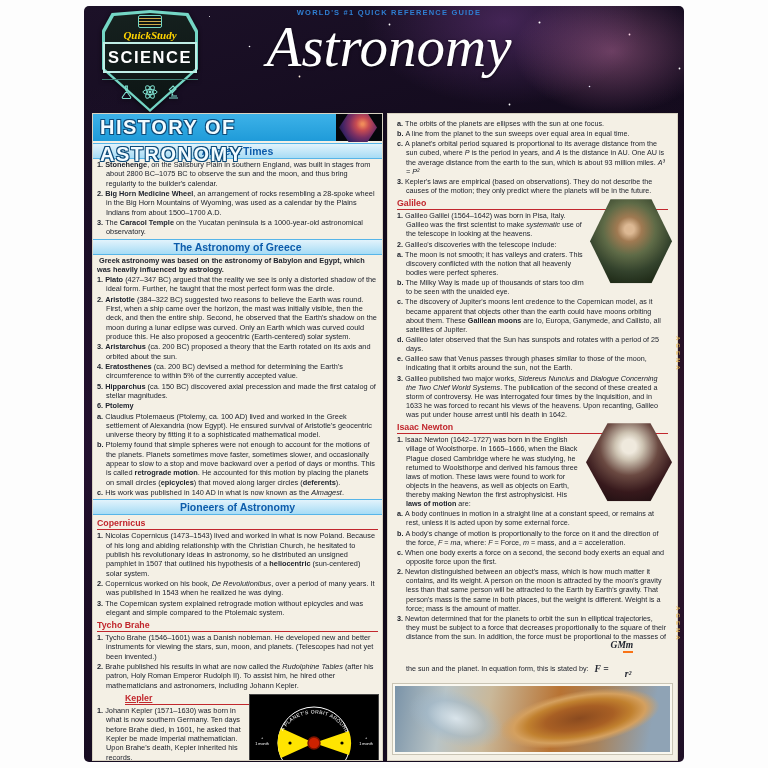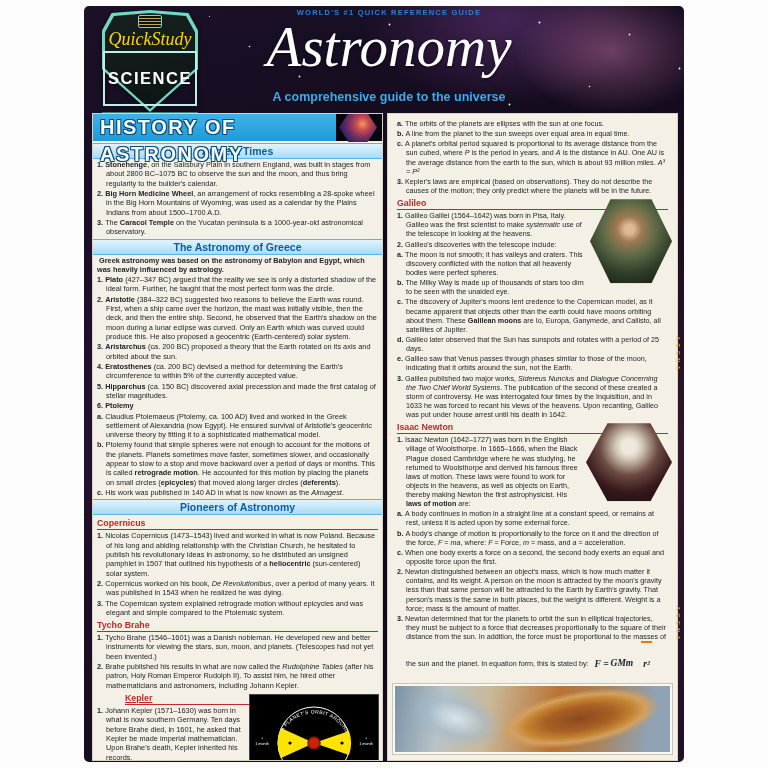--- a/index.html
+++ b/index.html
@@ -23,22 +23,22 @@
     font-size:57px;color:#fff;line-height:1;text-shadow:0 1px 3px rgba(0,0,0,.6);font-style:italic;}
   .subtitle{position:absolute;left:0;right:0;top:84px;text-align:center;font-size:12.5px;font-weight:bold;color:#3fa9ea;}
   
   .badge{position:absolute;left:13px;top:4px;width:96px;height:102px;filter:drop-shadow(0 1px 2px rgba(0,0,0,.7));}
   .badge .shell{position:absolute;inset:0;clip-path:polygon(10% 3%,50% 0,90% 3%,100% 20%,100% 58%,50% 100%,0 58%,0 20%);background:#74d6c5;}
   .badge .inner{position:absolute;inset:3px;clip-path:polygon(10% 3%,50% 0,90% 3%,100% 20%,100% 58%,50% 100%,0 58%,0 20%);
     background:linear-gradient(170deg,#16211f,#0c1413);}
   .badge .content{position:absolute;inset:0;text-align:center;}
   .crest{width:22px;height:11px;margin:5px auto 1px;border:1px solid #74d6c5;border-radius:2px;
     background:repeating-linear-gradient(#0c1413 0 2px,#caa84a 2px 3px);}
-  .qs-name{font-size:18px;font-weight:normal;font-style:italic;color:#ffd400;font-family:"Liberation Serif","DejaVu Serif",serif;}
-  .qs-science{display:inline-block;margin-top:1px;padding:16px 3px;border:2px solid #bfeee6;font-size:16.5px;
+  .qs-name{font-size:11px;font-weight:bold;font-style:italic;color:#ffd400;font-family:"Liberation Serif","DejaVu Serif",serif;}
+  .qs-science{display:inline-block;margin-top:1px;padding:4px 3px;border:2px solid #bfeee6;font-size:16.5px;
     font-weight:900;letter-spacing:1.5px;color:#fff;}
   .badge .icons{display:flex;justify-content:center;gap:9px;margin-top:6px;border-top:1px solid #3f7d73;padding-top:5px;}
   .badge .icons svg{display:block;}
   
   .col{position:absolute;top:108px;height:646px;background:#f4f0e5;box-shadow:0 0 0 1px #d9d3c2;overflow:hidden;}
   .col.left{left:9px;width:289px;}
   .col.right{left:304px;width:289px;display:flex;flex-direction:column;padding:4px 5px 6px;box-sizing:border-box;}
   .rtext{flex:1;overflow:hidden;}
   
   .banner{position:relative;height:27px;background:linear-gradient(#3db2e8,#1f9bd9);margin-bottom:2px;}
@@ -59,21 +59,21 @@
   .list{padding:0 4px;}
   .li{font-size:7.35px;line-height:1.27;color:#20242e;padding-left:9px;text-indent:-9px;margin:1px 0;}
   .col.right .li{font-size:7.2px;}
   .li .mk{font-weight:bold;padding-right:2px;}
   .li.ind{}
   .li.intro{padding-left:0;text-indent:0;font-weight:bold;}
   .b{font-weight:bold;}
   .i{font-style:italic;}
   .frac{display:inline-flex;align-items:center;vertical-align:middle;font-family:"Liberation Serif","DejaVu Serif",serif;
     font-size:9.5px;font-weight:bold;text-indent:0;margin-left:4px;}
-  .frac .stack{display:inline-flex;flex-direction:row;align-items:center;line-height:1.05;margin-left:2px;gap:8px;}
+  .frac .stack{display:inline-flex;flex-direction:column;align-items:flex-end;line-height:1.05;margin-left:2px;}
   .frac .den{border-top:2px solid #f97316;padding:17px 2px;}
   
   .kgroup{margin-top:1px;}
   .kdiag{float:right;width:128px;height:96px;margin:2px 4px 2px 4px;background:#000;
     box-shadow:0 0 0 1px #444;}
   
   .portrait{float:right;filter:drop-shadow(0 0 1.5px rgba(0,0,0,.6));margin:1px 0 2px 4px;}
   .pg{width:82px;height:84px;clip-path:polygon(25% 0,75% 0,100% 50%,75% 100%,25% 100%,0 50%);
     background:radial-gradient(circle at 48% 36%,#dcb893 7%,#a07a52 18%,#5f6b47 38%,#33422c 62%,#17210f 90%);}
   .pn{width:86px;height:78px;clip-path:polygon(25% 0,75% 0,100% 50%,75% 100%,25% 100%,0 50%);
@@ -122,21 +122,20 @@
           </span>
           <span>
             <svg width="13" height="14" viewBox="0 0 13 14">
                 <path d="M6 1l3 3-3.6 3.6L2.4 4.6zM4.5 8.5L6 10M2 13h9M4 11h6" fill="none" stroke="#7fe0cf" stroke-width="1.1"></path>
               </svg>
           </span>
         </div>
       </div>
     </div>
     <div class="title">Astronomy</div>
-    <div class="subtitle">A comprehensive guide to the universe</div>
   </div>
 
   <div class="col left">
     <div class="banner">
       <span class="btxt">HISTORY OF ASTRONOMY</span>
       <span class="bannercap">
         <span class="hexneb"></span>
       </span>
     </div>
     <div class="secbar">Ancient Times</div>

